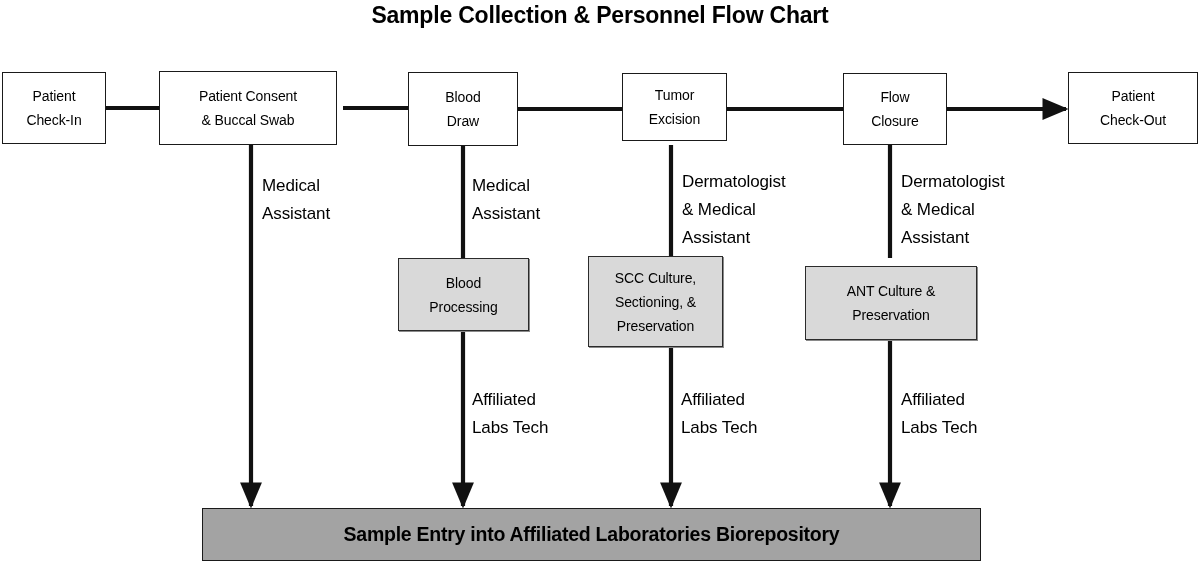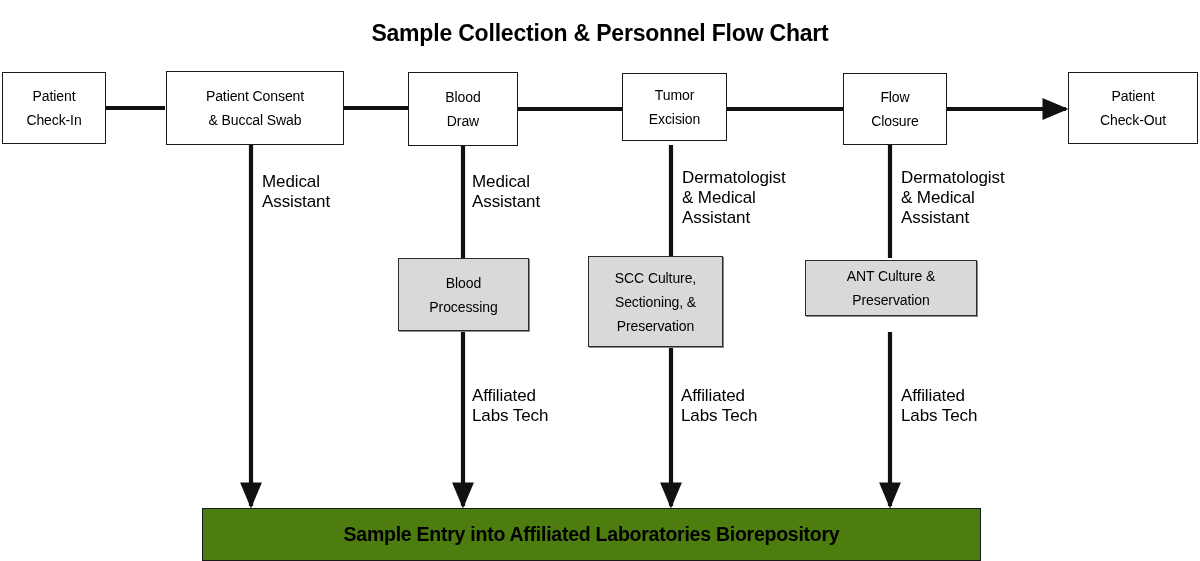--- a/index.html
+++ b/index.html
@@ -23,21 +23,21 @@
   #chart-title {
     position: absolute;
     left: 0;
     top: 0;
     width: 1200px;
     text-align: center;
     font-size: 23px;
     font-weight: bold;
     letter-spacing: -0.2px;
     line-height: 30px;
-    padding-top: 18px;
+    padding-top: 0;
     font-family: "Liberation Sans", sans-serif;
   }
 
   
   #connectors {
     position: absolute;
     left: 0;
     top: 0;
     width: 1200px;
     height: 561px;
@@ -72,36 +72,36 @@
   }
 
   
   #repository-bar {
     position: absolute;
     box-sizing: border-box;
     left: 202px;
     top: 508px;
     width: 779px;
     height: 53px;
-    background: #4d7c0f;
+    background: #a3a3a3;
     border: 1.6px solid #1a1a1a;
     display: flex;
     align-items: center;
     justify-content: center;
     font-size: 19.5px;
     font-weight: bold;
     letter-spacing: -0.25px;
     z-index: 3;
   }
 
   
   .annotation {
     position: absolute;
     font-size: 17px;
-    line-height: 20px;
+    line-height: 28px;
     letter-spacing: -0.1px;
     white-space: pre-line;
     z-index: 4;
   }
 </style>
 </head>
 <body>
 
 <div id="chart-root">
 
@@ -129,21 +129,21 @@
         <line x1="890" y1="145" x2="890" y2="258" stroke="#111111" stroke-width="4.2"></line>
         <line x1="890" y1="332" x2="890" y2="506" stroke="#111111" stroke-width="4.2" marker-end="url(#arrowhead)"></line>
       </g>
   </svg>
 
   <div id="flow-node-layer">
       <div class="node" style="left: 2px; top: 72px; width: 104px; height: 72px;">
         <span class="node-label">Patient
 Check-In</span>
       </div>
-      <div class="node" style="left: 166px; top: 71px; width: 178px; height: 74px;">
+      <div class="node" style="left: 159px; top: 71px; width: 178px; height: 74px;">
         <span class="node-label">Patient Consent
 &amp; Buccal Swab</span>
       </div>
       <div class="node" style="left: 408px; top: 72px; width: 110px; height: 74px;">
         <span class="node-label">Blood
 Draw</span>
       </div>
       <div class="node" style="left: 622px; top: 73px; width: 105px; height: 68px;">
         <span class="node-label">Tumor
 Excision</span>
@@ -160,21 +160,21 @@
   <div id="process-node-layer">
       <div class="node process" style="left: 398px; top: 258px; width: 131px; height: 73px;">
         <span class="node-label">Blood
 Processing</span>
       </div>
       <div class="node process" style="left: 588px; top: 256px; width: 135px; height: 91px;">
         <span class="node-label">SCC Culture,
 Sectioning, &amp;
 Preservation</span>
       </div>
-      <div class="node process" style="left: 805px; top: 260px; width: 172px; height: 56px;">
+      <div class="node process" style="left: 805px; top: 266px; width: 172px; height: 74px;">
         <span class="node-label">ANT Culture &amp;
 Preservation</span>
       </div>
     </div>
   <div id="annotation-layer">
       <div class="annotation" style="left: 262px; top: 172px;">Medical
 Assistant</div>
       <div class="annotation" style="left: 472px; top: 172px;">Medical
 Assistant</div>
       <div class="annotation" style="left: 682px; top: 168px;">Dermatologist

